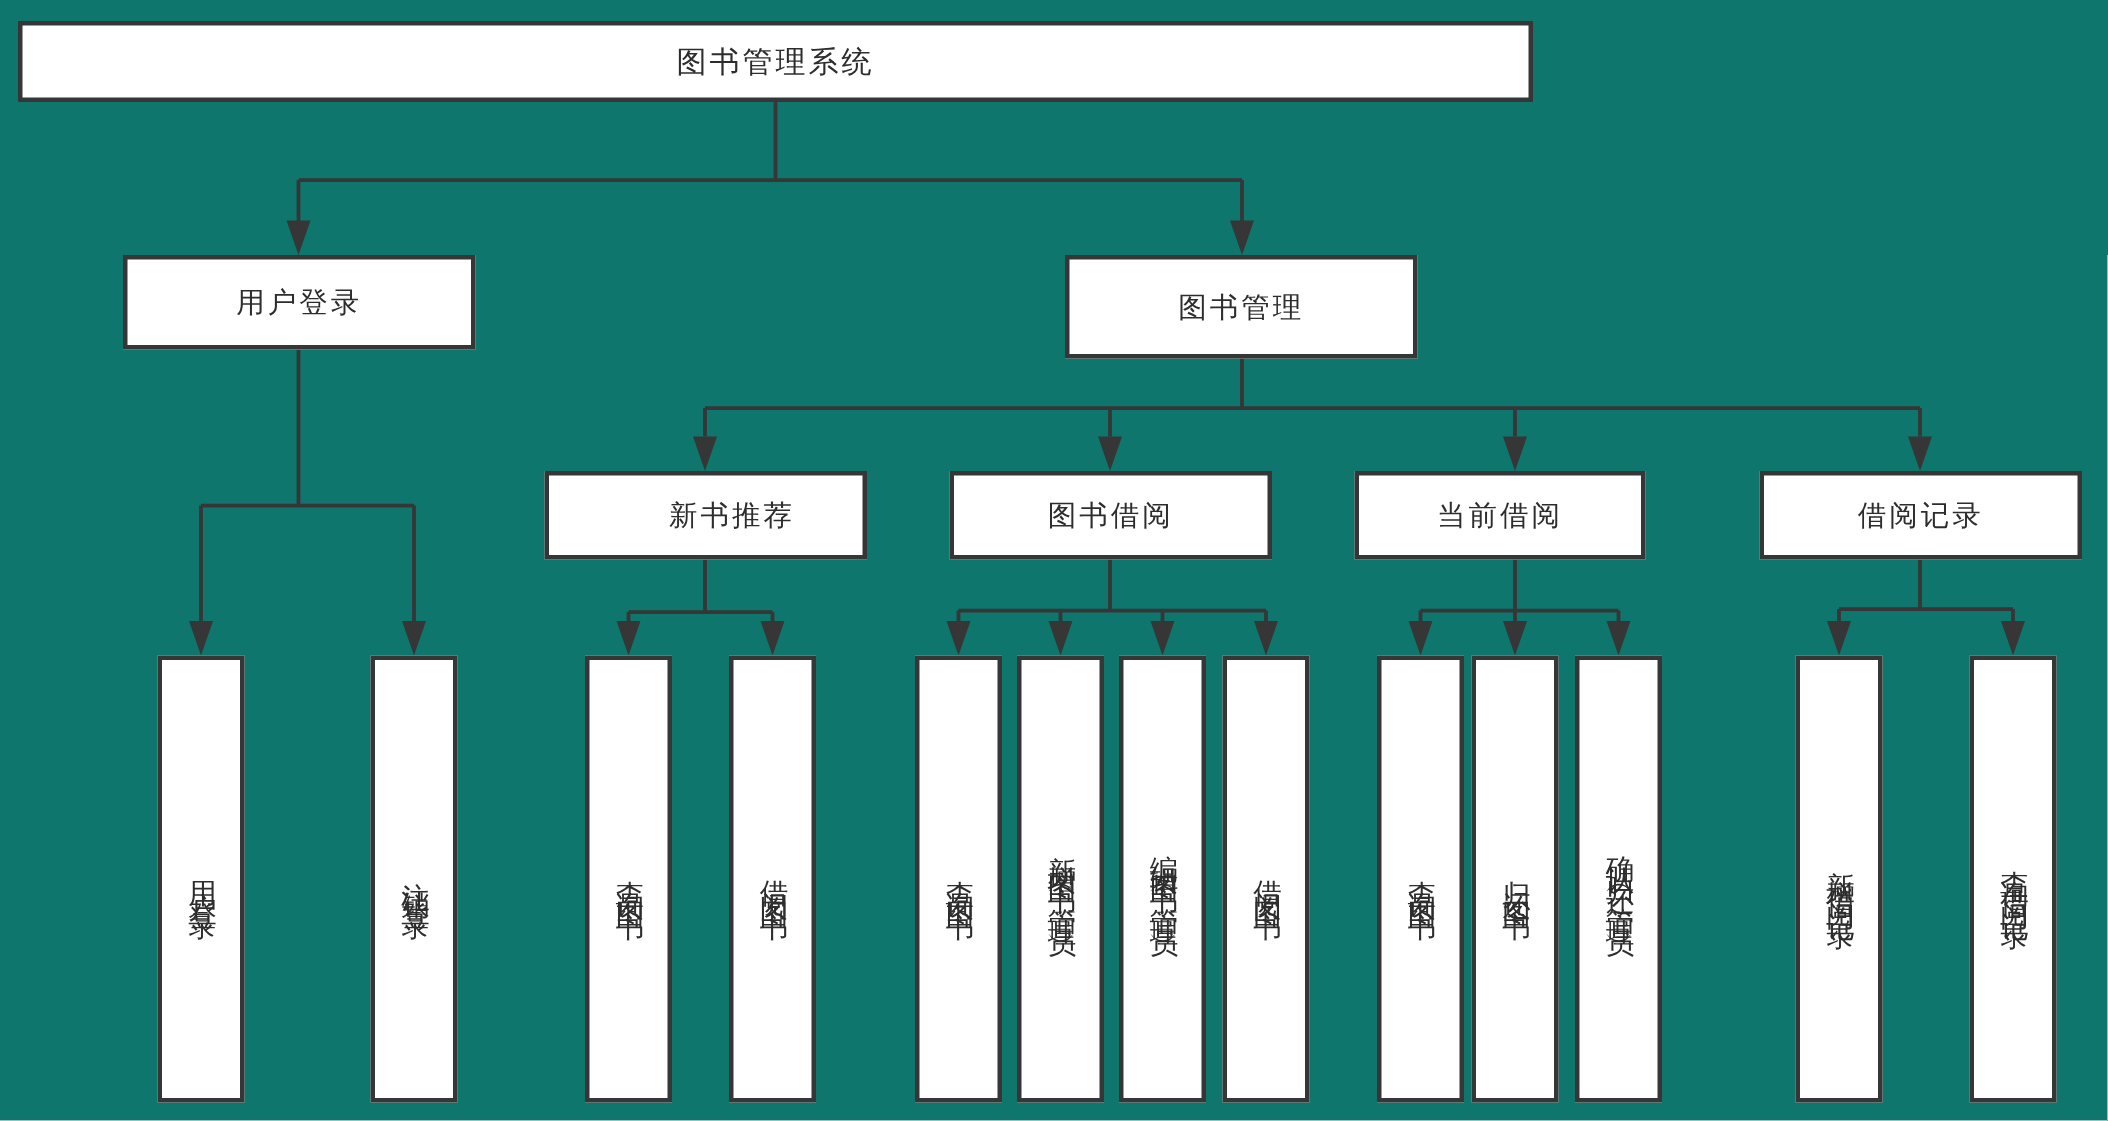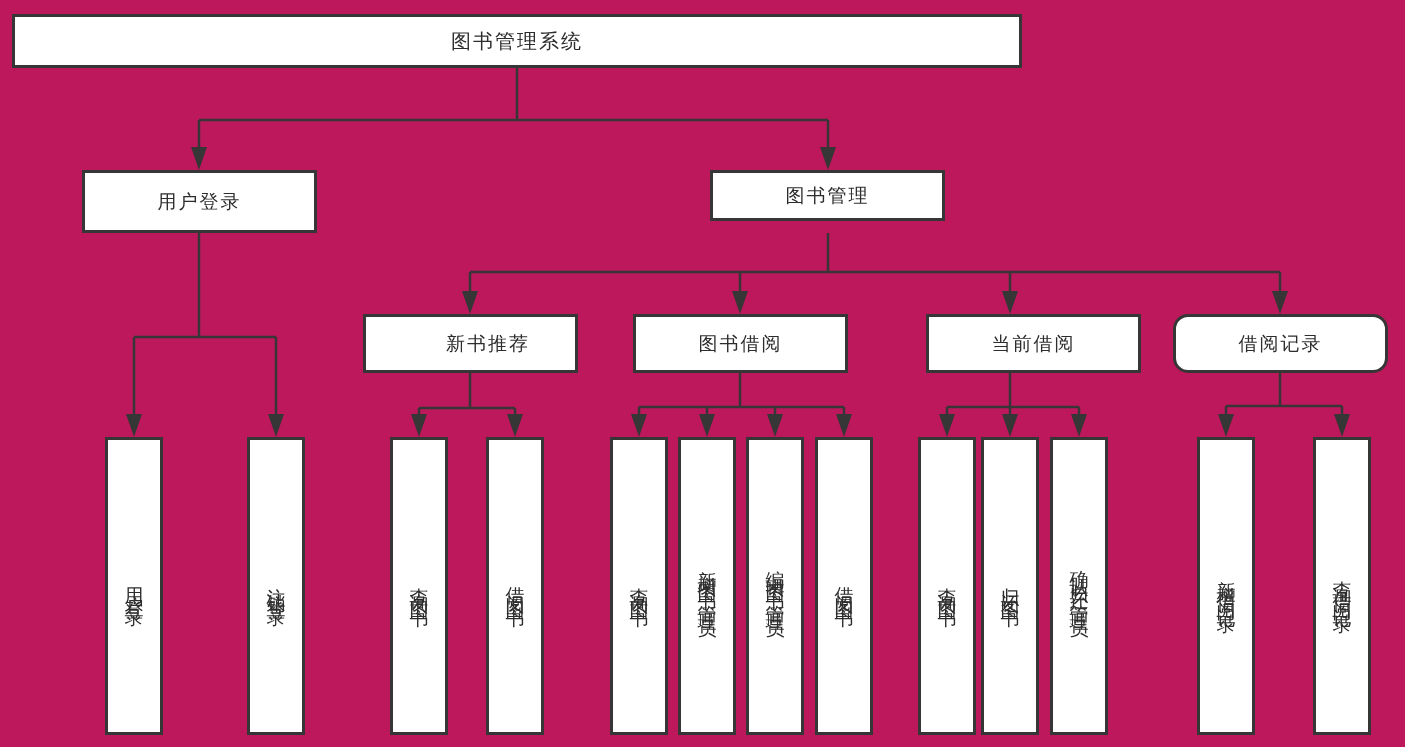--- a/index.html
+++ b/index.html
@@ -1,21 +1,21 @@
 <!DOCTYPE html>
 <html><head>
 <meta charset="utf-8">
 <style>
   html, body { margin: 0; padding: 0; background: #ffffff; }
   .canvas {
     position: relative;
     width: 1405px;
     height: 747px;
-    background: #be185d;
-    font-family: Liberation Serif, serif;
+    background: #0f766e;
+    font-family: Liberation Mono, monospace;
     overflow: hidden;
   }
   .connectors {
     position: absolute;
     left: 0; top: 0;
     width: 1405px; height: 747px;
     pointer-events: none;
   }
   .box {
     position: absolute;
@@ -45,26 +45,26 @@
     font-size: 17px;
     letter-spacing: 0.5px;
     color: rgba(198, 198, 198, 0.95);
     z-index: 10;
     white-space: nowrap;
   }
 
   
   .n-root { left: 12px;  top: 14px;  width: 1010px; height: 54px; }
   .n-l2a  { left: 82px;  top: 170px; width: 235px;  height: 63px; }
-  .n-l2b  { left: 710px; top: 170px; width: 235px;  height: 51px; }
+  .n-l2b  { left: 710px; top: 170px; width: 235px;  height: 69px; }
 
   .n-l3a  { left: 363px;  top: 314px; width: 215px; height: 59px; padding-left: 35px; }
   .n-l3b  { left: 633px;  top: 314px; width: 215px; height: 59px; text-align: center; }
-  .n-l3c  { left: 926px;  top: 314px; width: 215px; height: 59px; }
-  .n-l3d  { left: 1173px; top: 314px; width: 215px; height: 59px; border-radius: 15px; }
+  .n-l3c  { left: 903px;  top: 314px; width: 194px; height: 59px; }
+  .n-l3d  { left: 1173px; top: 314px; width: 215px; height: 59px; }
 
   .leaf { top: 437px; width: 58px; height: 298px; }
   .n-a1 { left: 105px; }  .n-a2 { left: 247px; }
   .n-b1 { left: 390px; }  .n-b2 { left: 486px; }
   .n-c1 { left: 610px; }  .n-c2 { left: 678px; }  .n-c3 { left: 746px; }  .n-c4 { left: 815px; }
   .n-d1 { left: 918px; }  .n-d2 { left: 981px; }  .n-d3 { left: 1050px; }
   .n-e1 { left: 1197px; } .n-e2 { left: 1313px; }
 </style>
 </head>
 <body>

